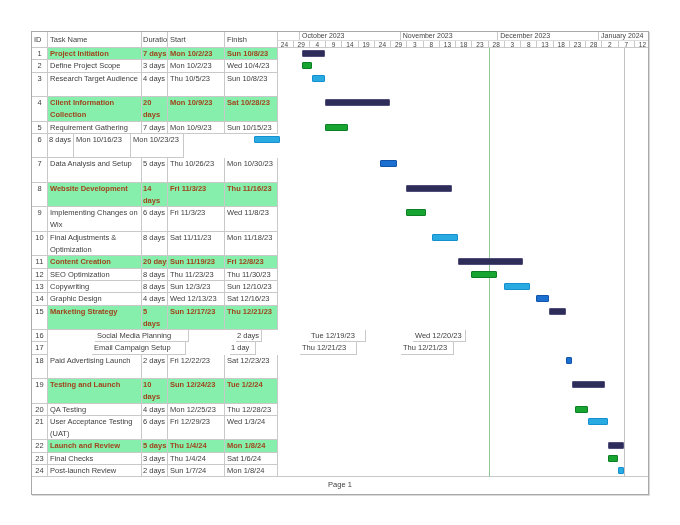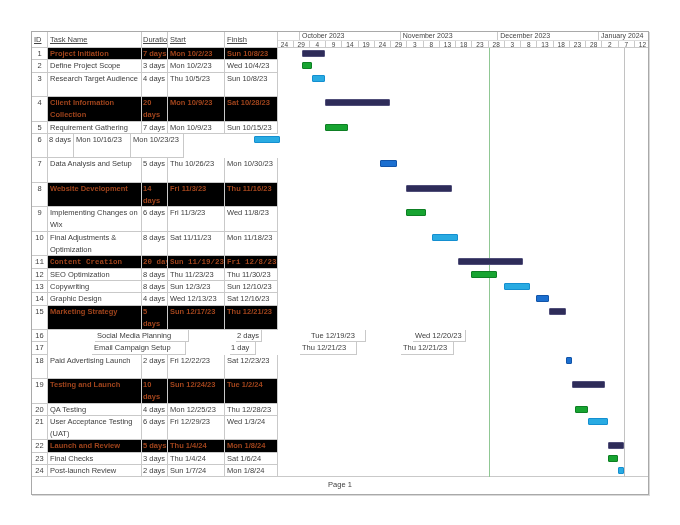--- a/index.html
+++ b/index.html
@@ -3,36 +3,36 @@
 <meta charset="utf-8">
 <style>
   html,body{margin:0;padding:0;background:#ffffff;}
   body{width:680px;height:525px;position:relative;font-family:"Liberation Sans",sans-serif;overflow:hidden;}
   .page{position:absolute;left:31px;top:31px;width:618px;height:464px;box-sizing:border-box;
         border:1px solid #a9a9a9;background:#fff;box-shadow:1px 1px 0 #d9d9d9;}
   .hdr{display:flex;height:16px;}
   .c{box-sizing:border-box;border-right:1px solid #c9c9c9;overflow:hidden;flex:none;}
   .cid{width:16px}.cname{width:94px}.cdur{width:26px}.cstart{width:57px}.cfin{width:53px}
   .cchart{width:370px;border-right:none}
-  .hcell{font-size:7.5px;color:#444;line-height:15px;padding:0 2px;white-space:nowrap;border-bottom:1px solid #c9c9c9;text-decoration:underline;}
+  .hcell{font-size:7.5px;color:#444;line-height:15px;padding:0 2px;white-space:nowrap;border-bottom:1px solid #c9c9c9;}
   .hcell.cdur{padding:0 1px;}
   .chead{position:relative;padding:0;border-bottom:1px solid #c9c9c9;}
   .months{position:relative;height:8px;border-bottom:1px solid #dcdcdc;overflow:hidden;}
   .month-label{position:absolute;top:0;font-size:7px;line-height:8px;color:#444;
                border-left:1px solid #c9c9c9;padding-left:2px;white-space:nowrap;}
   .ticks{position:relative;height:7px;overflow:hidden;}
   .tick-label{position:absolute;top:0;font-size:6.5px;line-height:7px;color:#444;text-align:center;
               border-left:1px solid #c9c9c9;box-sizing:border-box;}
   .rows{position:relative;}
   .row{display:flex;position:relative;}
   .cell{font-size:7.5px;line-height:12.1px;color:#404040;padding:0 2px;border-bottom:1px solid #c9c9c9;}
   .cell.cid{text-align:center;padding:0;}
   .cell.cdur{padding:0 1px;}
   .row.l1 .cell{white-space:nowrap;}
-  .row.summary .cell{background:#000000;font-weight:bold;color:#A0441C;}
+  .row.summary .cell{background:#86efac;font-weight:bold;color:#A0441C;}
   .row.summary .cell.cid{background:#fff;font-weight:normal;color:#404040;}
   .barcell{position:relative;border-bottom:none;background:transparent;}
   .row.summary .barcell{background:transparent;}
   .bar{position:absolute;top:2px;height:7px;box-sizing:border-box;border-radius:1px;z-index:2;}
   .bar.summary{background:#2E2C59;border:1px solid #504E79;}
   .bar.green{background:#17A431;border:1px solid #0E7F24;}
   .bar.cyan{background:#29ABE2;border:1px solid #148FD0;}
   .bar.blue{background:#1B6FD0;border:1px solid #1254A8;}
   .overlay{position:absolute;left:0;top:16px;height:429px;width:616px;pointer-events:none;z-index:1;}
   .vline{position:absolute;top:0;bottom:0;width:1px;}
@@ -176,21 +176,21 @@
       <div class="row l2" style="height: 24.5px;">
         <div class="c cell cid">10</div>
         <div class="c cell cname">Final Adjustments &amp; Optimization</div>
         <div class="c cell cdur">8 days</div>
         <div class="c cell cstart">Sat 11/11/23</div>
         <div class="c cell cfin">Mon 11/18/23</div>
         <div class="c cchart barcell">
           <div class="bar cyan" style="left: 154.3px; width: 26px;"></div>
         </div>
       </div>
-      <div class="row summary l1" style="height: 12.3px; font-family: Liberation Mono, monospace;">
+      <div class="row summary l1" style="height: 12.3px;">
         <div class="c cell cid">11</div>
         <div class="c cell cname">Content Creation</div>
         <div class="c cell cdur">20 days</div>
         <div class="c cell cstart">Sun 11/19/23</div>
         <div class="c cell cfin">Fri 12/8/23</div>
         <div class="c cchart barcell">
           <div class="bar summary" style="left: 180.3px; width: 65px;"></div>
         </div>
       </div>
       <div class="row l1" style="height: 12.3px;">

